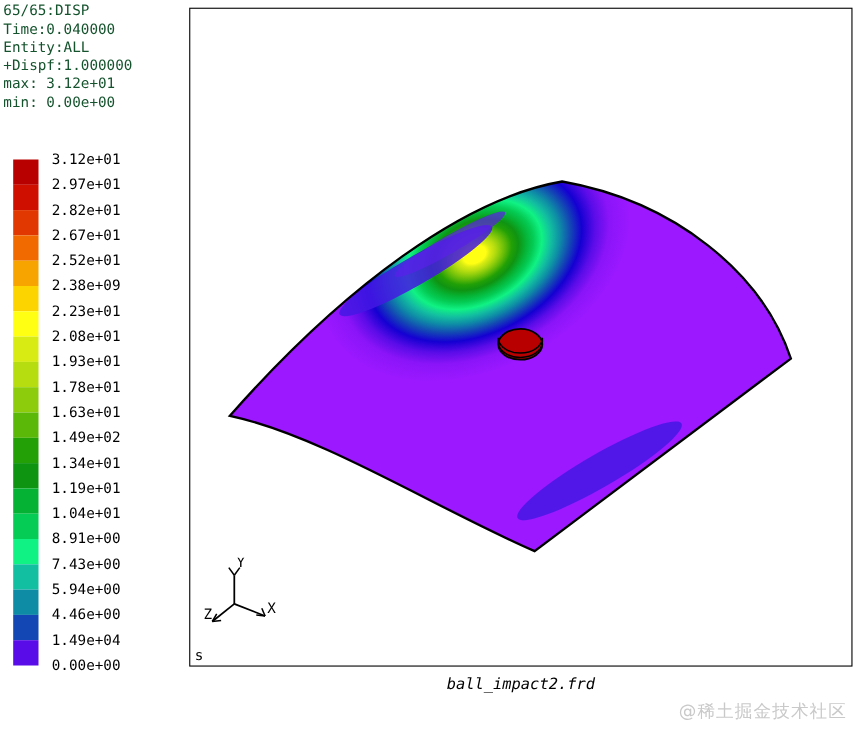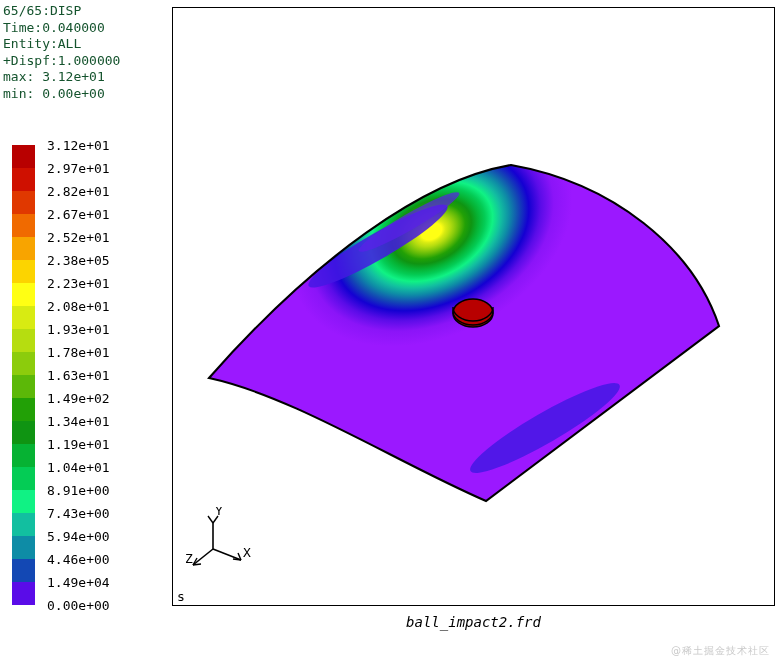--- a/index.html
+++ b/index.html
@@ -44,21 +44,21 @@
   
   .caption{
     position:absolute;left:172px;top:614px;width:603px;text-align:center;
     font-size:14px;color:#000;font-style:italic;
   }
 
   
   .watermark{
     position:absolute;right:14px;bottom:14px;
     font-family:"DejaVu Sans","Liberation Sans",sans-serif;
-    font-size:10px;color:#c9c9c9;letter-spacing:1px;white-space:nowrap;
+    font-size:16px;color:#c9c9c9;letter-spacing:1px;white-space:nowrap;
   }
 </style>
 </head>
 <body>
 
 <div id="root">
 
   <div class="info-block">
     <div class="info-line">65/65:DISP</div>
     <div class="info-line">Time:0.040000</div>
@@ -84,21 +84,21 @@
       <div class="legend-row">
         <div class="swatch" style="background: rgb(240, 106, 0);"></div>
         <div class="legend-label">2.67e+01</div>
       </div>
       <div class="legend-row">
         <div class="swatch" style="background: rgb(248, 164, 0);"></div>
         <div class="legend-label">2.52e+01</div>
       </div>
       <div class="legend-row">
         <div class="swatch" style="background: rgb(252, 212, 0);"></div>
-        <div class="legend-label">2.38e+05</div>
+        <div class="legend-label">2.38e+09</div>
       </div>
       <div class="legend-row">
         <div class="swatch" style="background: rgb(255, 255, 20);"></div>
         <div class="legend-label">2.23e+01</div>
       </div>
       <div class="legend-row">
         <div class="swatch" style="background: rgb(216, 235, 18);"></div>
         <div class="legend-label">2.08e+01</div>
       </div>
       <div class="legend-row">

